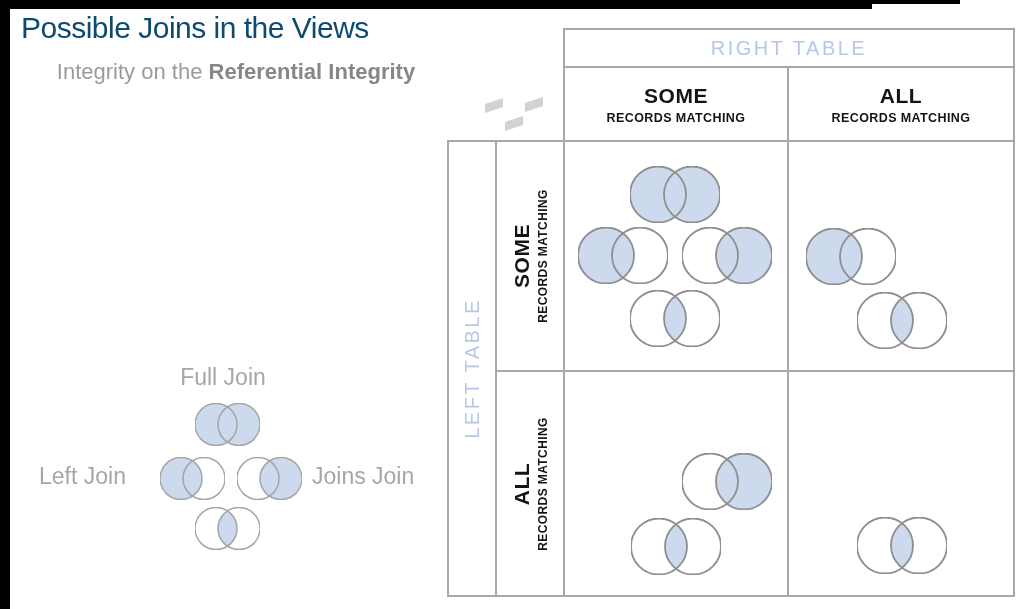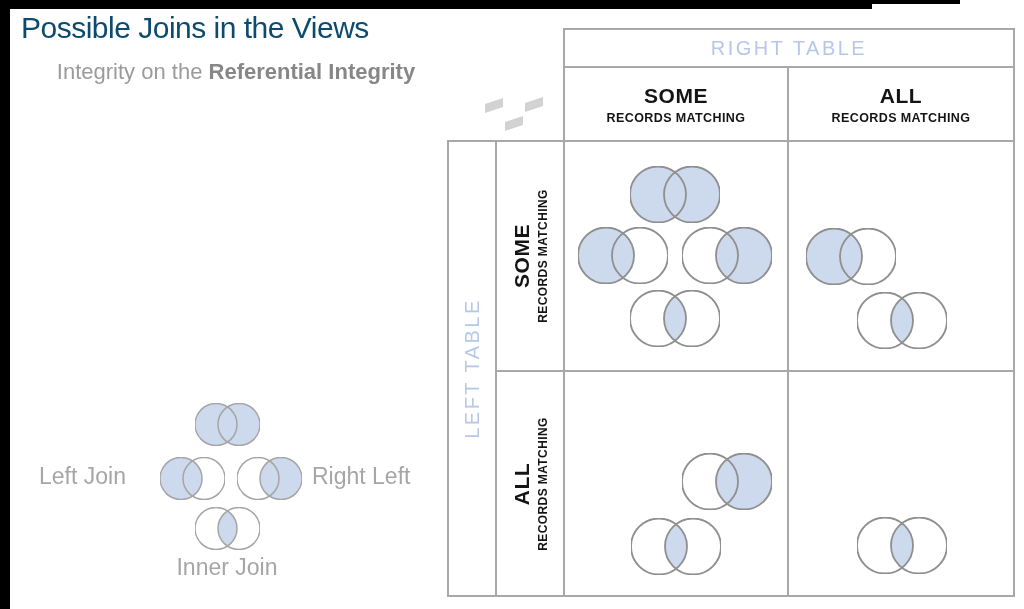--- a/index.html
+++ b/index.html
@@ -77,23 +77,23 @@
 
   <div class="subtitle"><span>Integrity on the </span><b>Referential Integrity</b><br>
   </div>
 
   <svg class="logo" width="72" height="42" viewBox="0 0 72 42">
     <polygon points="5,11 23,5 23,14 5,20" fill="#d2d2d2"></polygon>
     <polygon points="25,29 43,23 43,32 25,38" fill="#d2d2d2"></polygon>
     <polygon points="45,10 63,4 63,13 45,19" fill="#d2d2d2"></polygon>
   </svg>
 
+  <div class="legend-label lab-full">Full Join</div>
   <div class="legend-label lab-left">Left Join</div>
-  <div class="legend-label lab-right">Right Left</div>
-  <div class="legend-label lab-inner">Inner Join</div>
+  <div class="legend-label lab-right">Joins Join</div>
 
   <div class="venn lv-full"><svg width="65" height="43" viewBox="0 0 65 43">
         <circle cx="21" cy="21.5" r="21" fill="#cdd9ec" stroke="none"></circle>
         <circle cx="44" cy="21.5" r="21" fill="#cdd9ec" stroke="none"></circle>
         <circle cx="21" cy="21.5" r="21" fill="none" stroke="#a5a5a5" stroke-width="1.5"></circle>
         <circle cx="44" cy="21.5" r="21" fill="none" stroke="#a5a5a5" stroke-width="1.5"></circle>
       </svg></div>
   <div class="venn lv-left"><svg width="65" height="43" viewBox="0 0 65 43">
         <circle cx="21" cy="21.5" r="21" fill="#cdd9ec" stroke="none"></circle>
         <circle cx="21" cy="21.5" r="21" fill="none" stroke="#a5a5a5" stroke-width="1.5"></circle>

